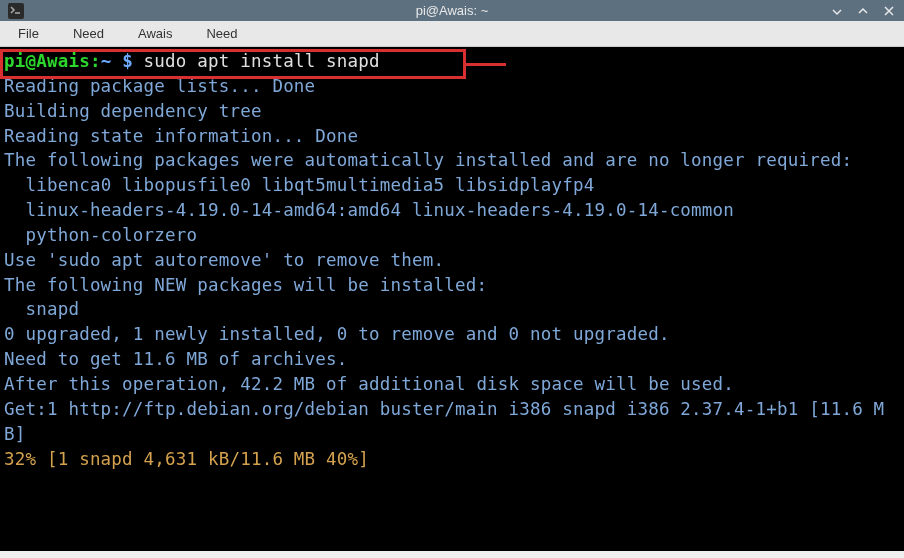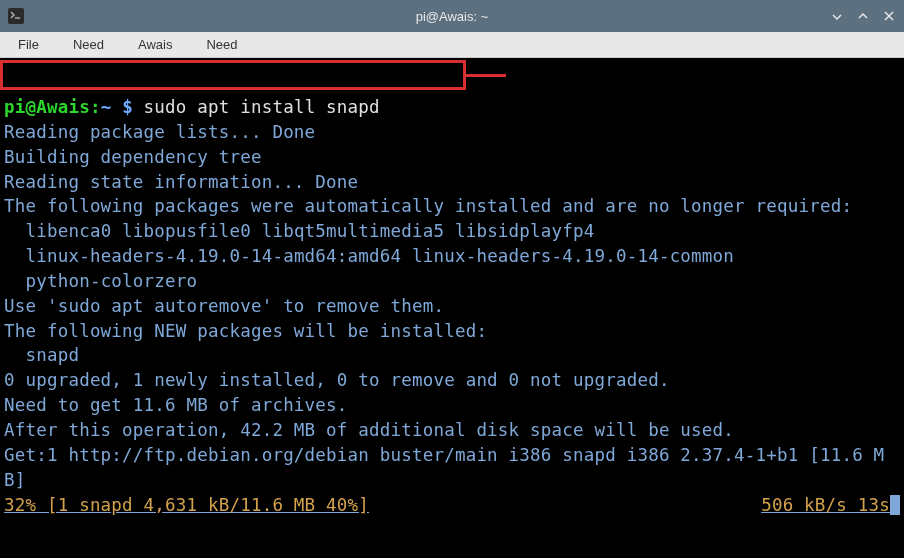--- a/index.html
+++ b/index.html
@@ -5,21 +5,21 @@
   * { margin: 0; padding: 0; box-sizing: border-box; }
   body {
     font-family: sans-serif;
     background: #f0f0f0;
     width: 904px;
     height: 558px;
     overflow: hidden;
   }
   .titlebar {
     background: #5c7080;
-    height: 32px;
+    height: 21px;
     display: flex;
     align-items: center;
     justify-content: center;
     position: relative;
     color: #e8e8e8;
     font-size: 13px;
   }
   .titlebar-left {
     position: absolute;
     left: 8px;
@@ -94,21 +94,21 @@
   .cmd { color: #e0e0e0; }
   .out { color: #7fa8d8; }
   .orange { color: #d4a24e; }
   .cursor-block {
     display: inline-block;
     width: 10px;
     height: 20px;
     background: #7fa8d8;
     vertical-align: text-bottom;
   }
-  pre { font-family: inherit; white-space: pre-wrap; word-break: break-all; margin-top: 35px; }
+  pre { font-family: inherit; white-space: pre-wrap; word-break: break-all; }
 </style>
 </head>
 <body>
 
 <div class="titlebar">
   <div class="titlebar-left">
     <span class="term-icon">
       <svg viewBox="0 0 16 16" width="16" height="16">
         <rect x="0" y="0" width="16" height="16" fill="#2a2a2a" rx="2"></rect>
         <path d="M3 4 L6 7 L3 10" stroke="#aaa" stroke-width="1.5" fill="none"></path>
@@ -156,17 +156,16 @@
 <span class="out">  linux-headers-4.19.0-14-amd64:amd64 linux-headers-4.19.0-14-common</span>
 <span class="out">  python-colorzero</span>
 <span class="out">Use 'sudo apt autoremove' to remove them.</span>
 <span class="out">The following NEW packages will be installed:</span>
 <span class="out">  snapd</span>
 <span class="out">0 upgraded, 1 newly installed, 0 to remove and 0 not upgraded.</span>
 <span class="out">Need to get 11.6 MB of archives.</span>
 <span class="out">After this operation, 42.2 MB of additional disk space will be used.</span>
 <span class="out">Get:1 http://ftp.debian.org/debian buster/main i386 snapd i386 2.37.4-1+b1 [11.6 MB]</span>
 </pre>
-  <div style="display:flex;justify-content:space-between;font-family:inherit;text-decoration:underline;">
+  <div style="display:flex;font-family:inherit;">
     <span class="orange">32% [1 snapd 4,631 kB/11.6 MB 40%]</span>
-    <span><span class="orange">506 kB/s 13s</span><span class="cursor-block"></span></span>
   </div>
 </div>
 
 </body></html>

